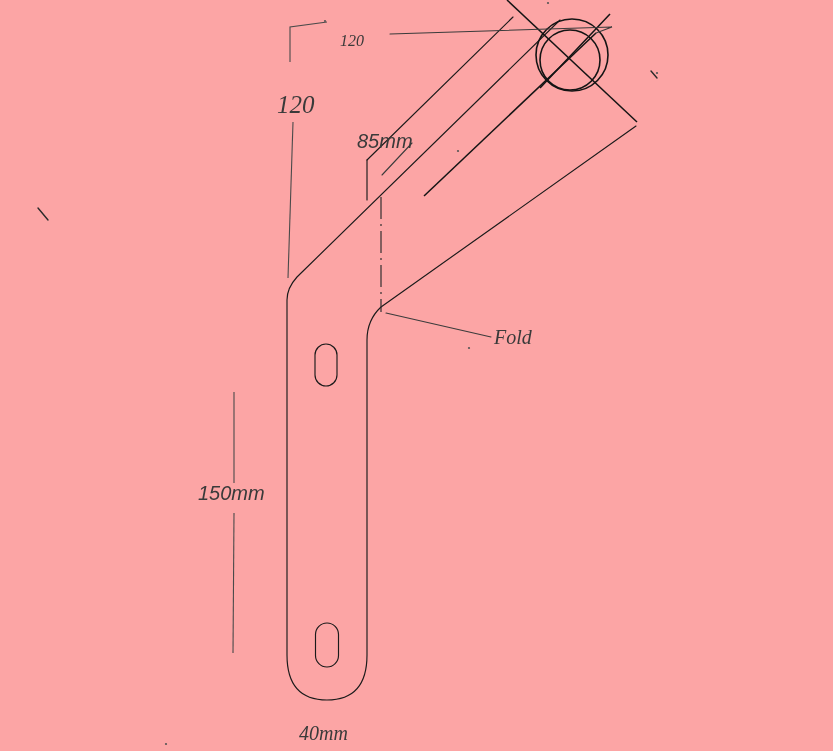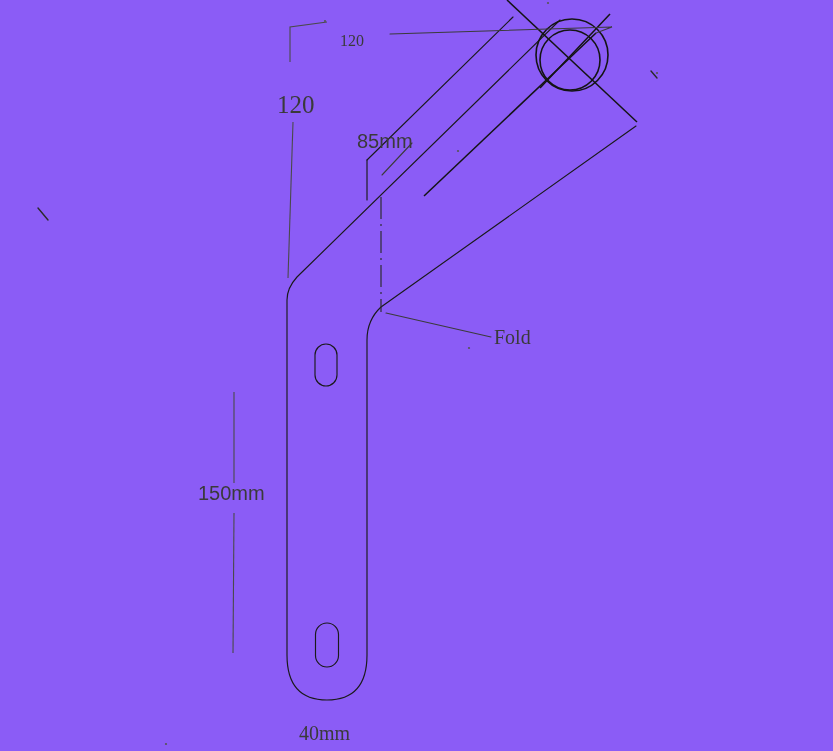--- a/index.html
+++ b/index.html
@@ -12,21 +12,22 @@
     width: 833px;
     height: 751px;
     overflow: hidden;
     font-family: "Liberation Sans", sans-serif;
     position: relative;
   }
   #canvas-wrap {
     position: relative;
     width: 833px;
     height: 751px;
-    background: #8b5cf6;
+    background: #fca5a5;
+    font-style: italic;
   }
   svg#drawing {
     display: block;
     width: 833px;
     height: 751px;
   }
   .part-outline {
     fill: none;
     stroke: #1a1a1a;
     stroke-width: 1.15;

